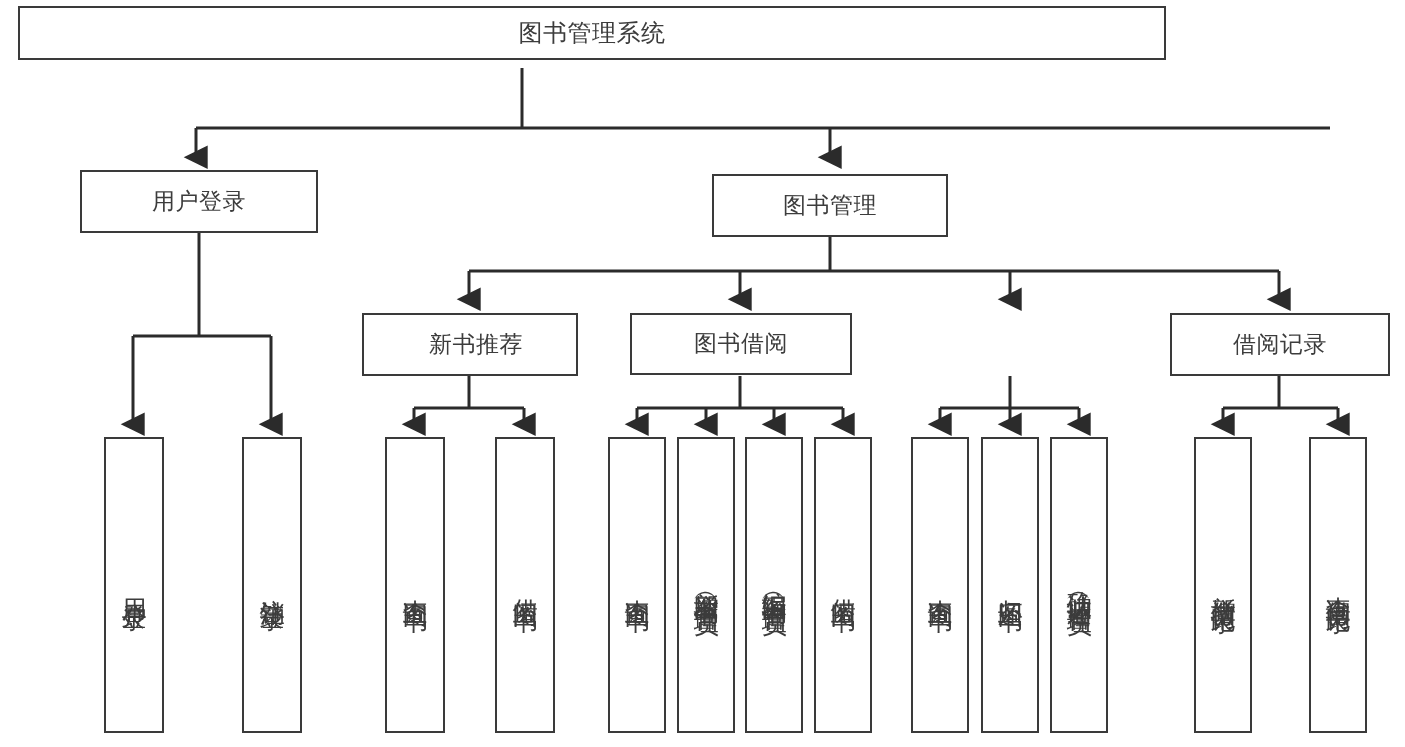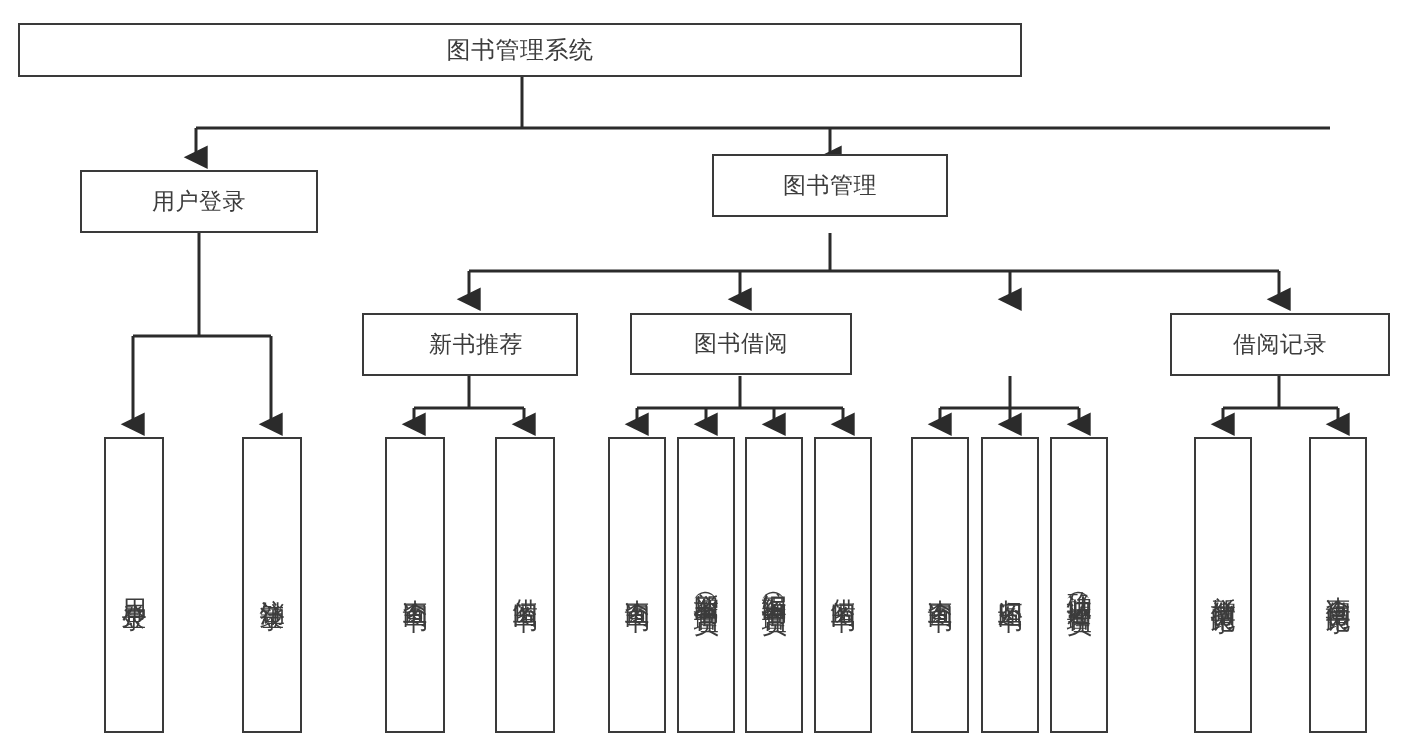--- a/index.html
+++ b/index.html
@@ -118,29 +118,29 @@
       <path d="M1010,408 L1010,424" marker-end="url(#arrowhead)"></path>
       <path d="M1079,408 L1079,424" marker-end="url(#arrowhead)"></path>
 
       <path d="M1279,376 L1279,408"></path>
       <path d="M1223,408 L1338,408"></path>
       <path d="M1223,408 L1223,424" marker-end="url(#arrowhead)"></path>
       <path d="M1338,408 L1338,424" marker-end="url(#arrowhead)"></path>
     </g>
   </svg>
 
-  <div class="node node-h root" style="left:18px; top:23px; width:1004px; height:54px;">
+  <div class="node node-h root" style="left:18px; top:6px; width:1148px; height:54px;">
     <span>图书管理系统</span>
   </div>
 
   <div class="node node-h" style="left:80px; top:170px; width:238px; height:63px;">
     <span>用户登录</span>
   </div>
 
-  <div class="node node-h" style="left:712px; top:154px; width:236px; height:63px;">
+  <div class="node node-h" style="left:712px; top:174px; width:236px; height:63px;">
     <span>图书管理</span>
   </div>
 
   <div class="node node-h" style="left:362px; top:313px; width:216px; height:63px;padding-left:12px;">
     <span>新书推荐</span>
   </div>
 
   <div class="node node-h" style="left:630px; top:313px; width:222px; height:62px;">
     <span>图书借阅</span>
   </div>

